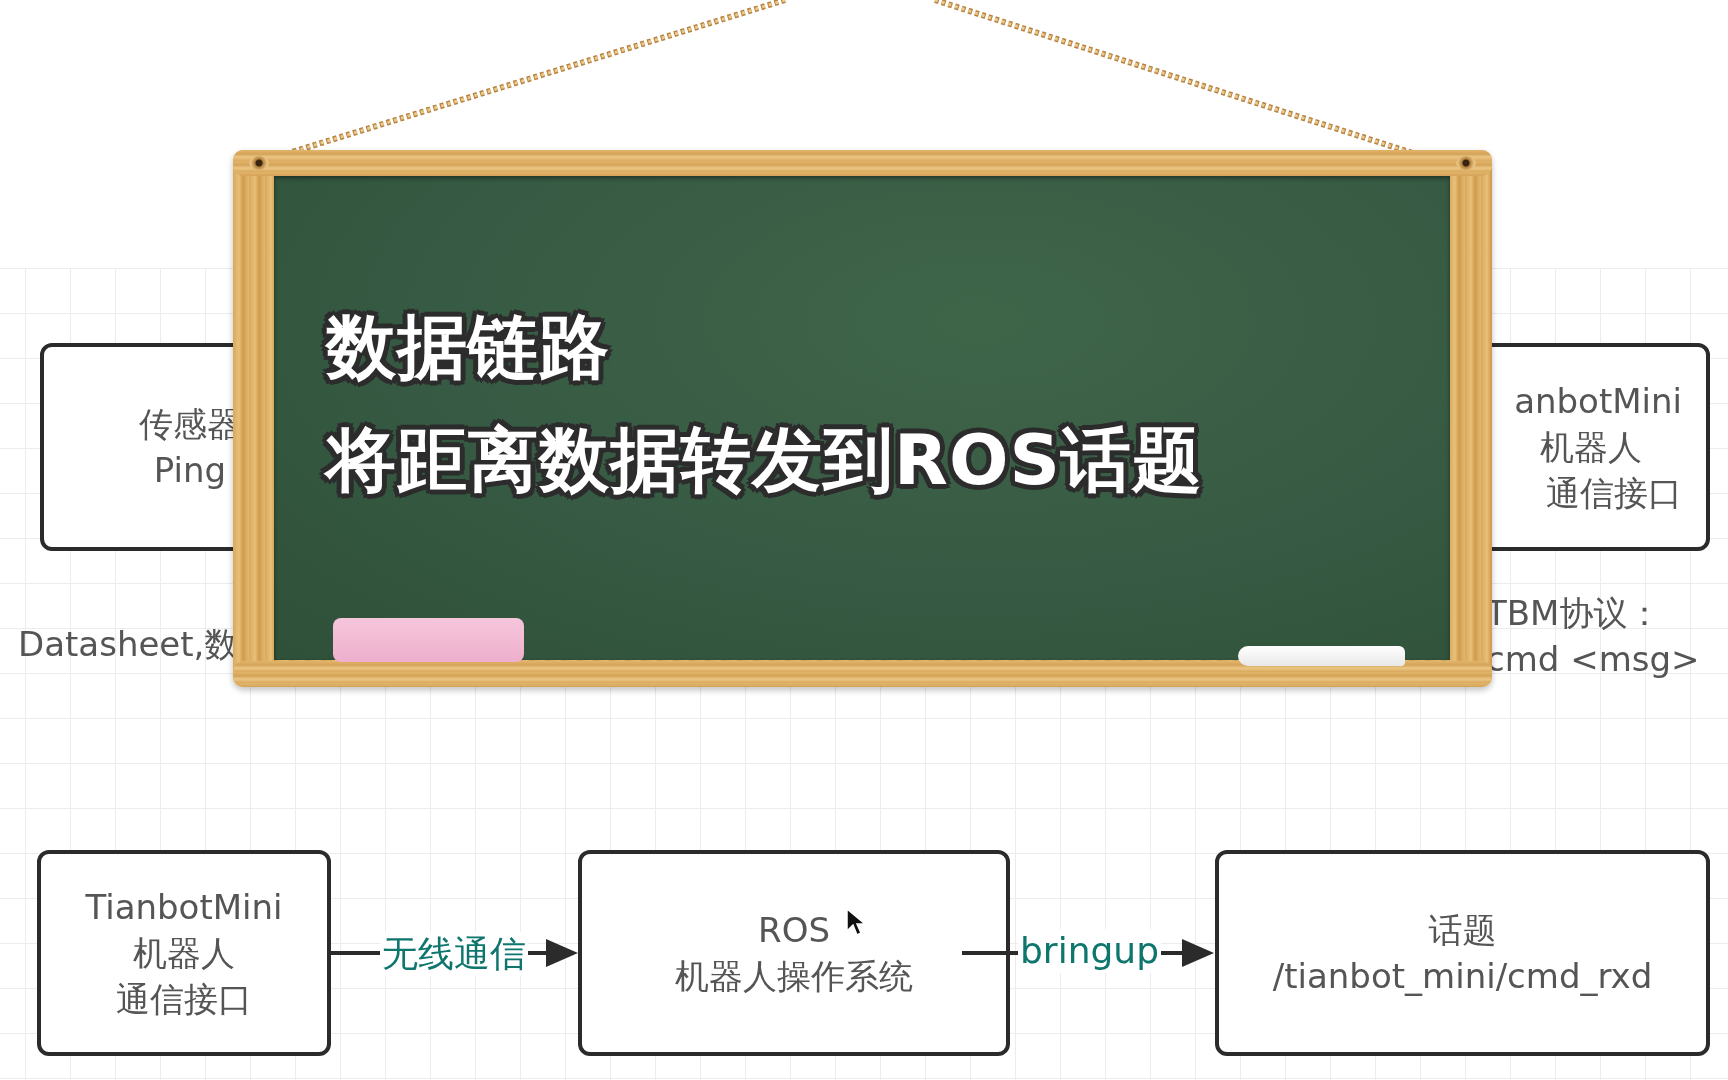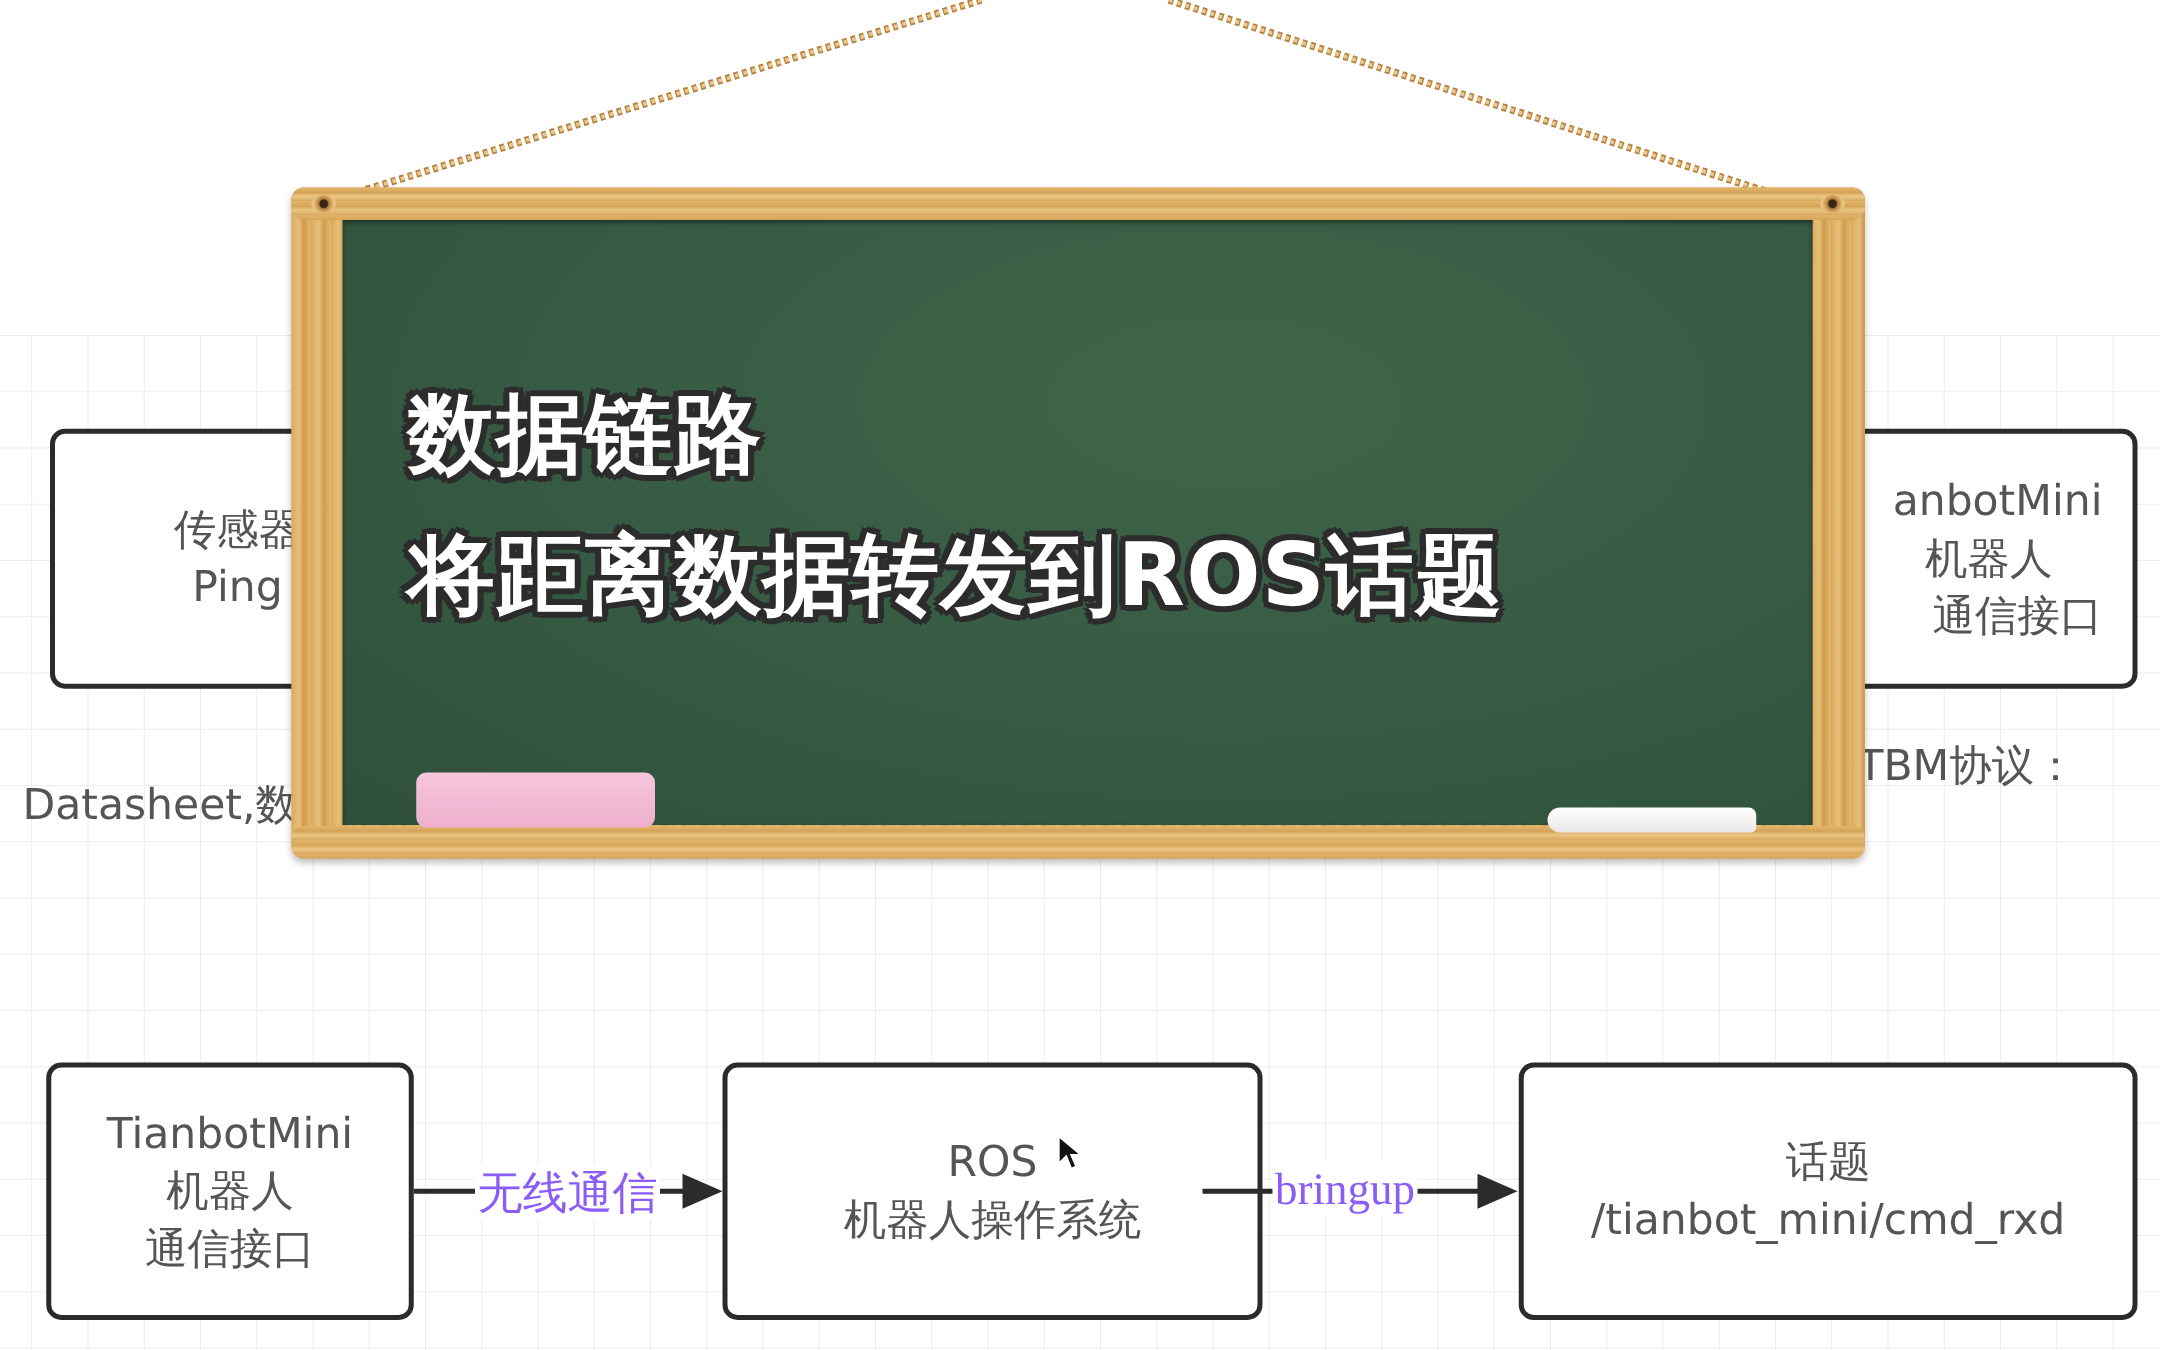--- a/index.html
+++ b/index.html
@@ -26,22 +26,22 @@
   .label {
     position: absolute; color: #555; font-size: 34px; white-space: nowrap; line-height: 44px;
   }
   .edge { position: absolute; height: 4px; background: #2b2b2b; }
   .arrowhead {
     position: absolute; width: 0; height: 0;
     border-top: 14px solid transparent; border-bottom: 14px solid transparent;
     border-left: 32px solid #2b2b2b;
   }
   .edge-label {
-    position: absolute; background: #fff; color: #8b5cf6; font-size: 36px; line-height: 44px;
-    white-space: nowrap; padding: 0 2px; font-family: Liberation Serif, serif;
+    position: absolute; background: #fff; color: #0f766e; font-size: 36px; line-height: 44px;
+    white-space: nowrap; padding: 0 2px;
   }
   
   .rope { position: absolute; top: 0; left: 0; }
   .frame {
     position: absolute; left: 233px; top: 150px; width: 1259px; height: 537px;
     border-radius: 10px;
     background: repeating-linear-gradient(90deg, #d9a95c 0px, #e8c07a 6px, #cf9c4f 10px, #e4b86f 16px);
     box-shadow: 0 3px 6px rgba(0,0,0,0.25);
   }
   .frame-top, .frame-bottom {
@@ -87,20 +87,21 @@
   <span>Ping</span>
 </div>
 <div class="node" style="left:1420px; top:343px; width:290px; height:208px; align-items:flex-end; padding-right:24px;">
   <span>anbotMini</span>
   <span style="margin-right:40px;">机器人</span>
   <span>通信接口</span>
 </div>
 <div class="label" style="left:18px; top:622px;">Datasheet,数</div>
 <div class="label" style="left:1486px; top:590px; line-height:46px;">
   <div>TBM协议：</div>
+  <div>cmd &lt;msg&gt;</div>
 </div>
 
 <svg class="rope" width="1728" height="170">
   <line x1="785" y1="0" x2="292" y2="152" stroke="#b8823e" stroke-width="6" stroke-dasharray="4 3"></line>
   <line x1="785" y1="0" x2="292" y2="152" stroke="#e8c98e" stroke-width="3" stroke-dasharray="3 4"></line>
   <line x1="935" y1="0" x2="1428" y2="158" stroke="#b8823e" stroke-width="6" stroke-dasharray="4 3"></line>
   <line x1="935" y1="0" x2="1428" y2="158" stroke="#e8c98e" stroke-width="3" stroke-dasharray="3 4"></line>
 </svg>
 
 <div class="frame">

